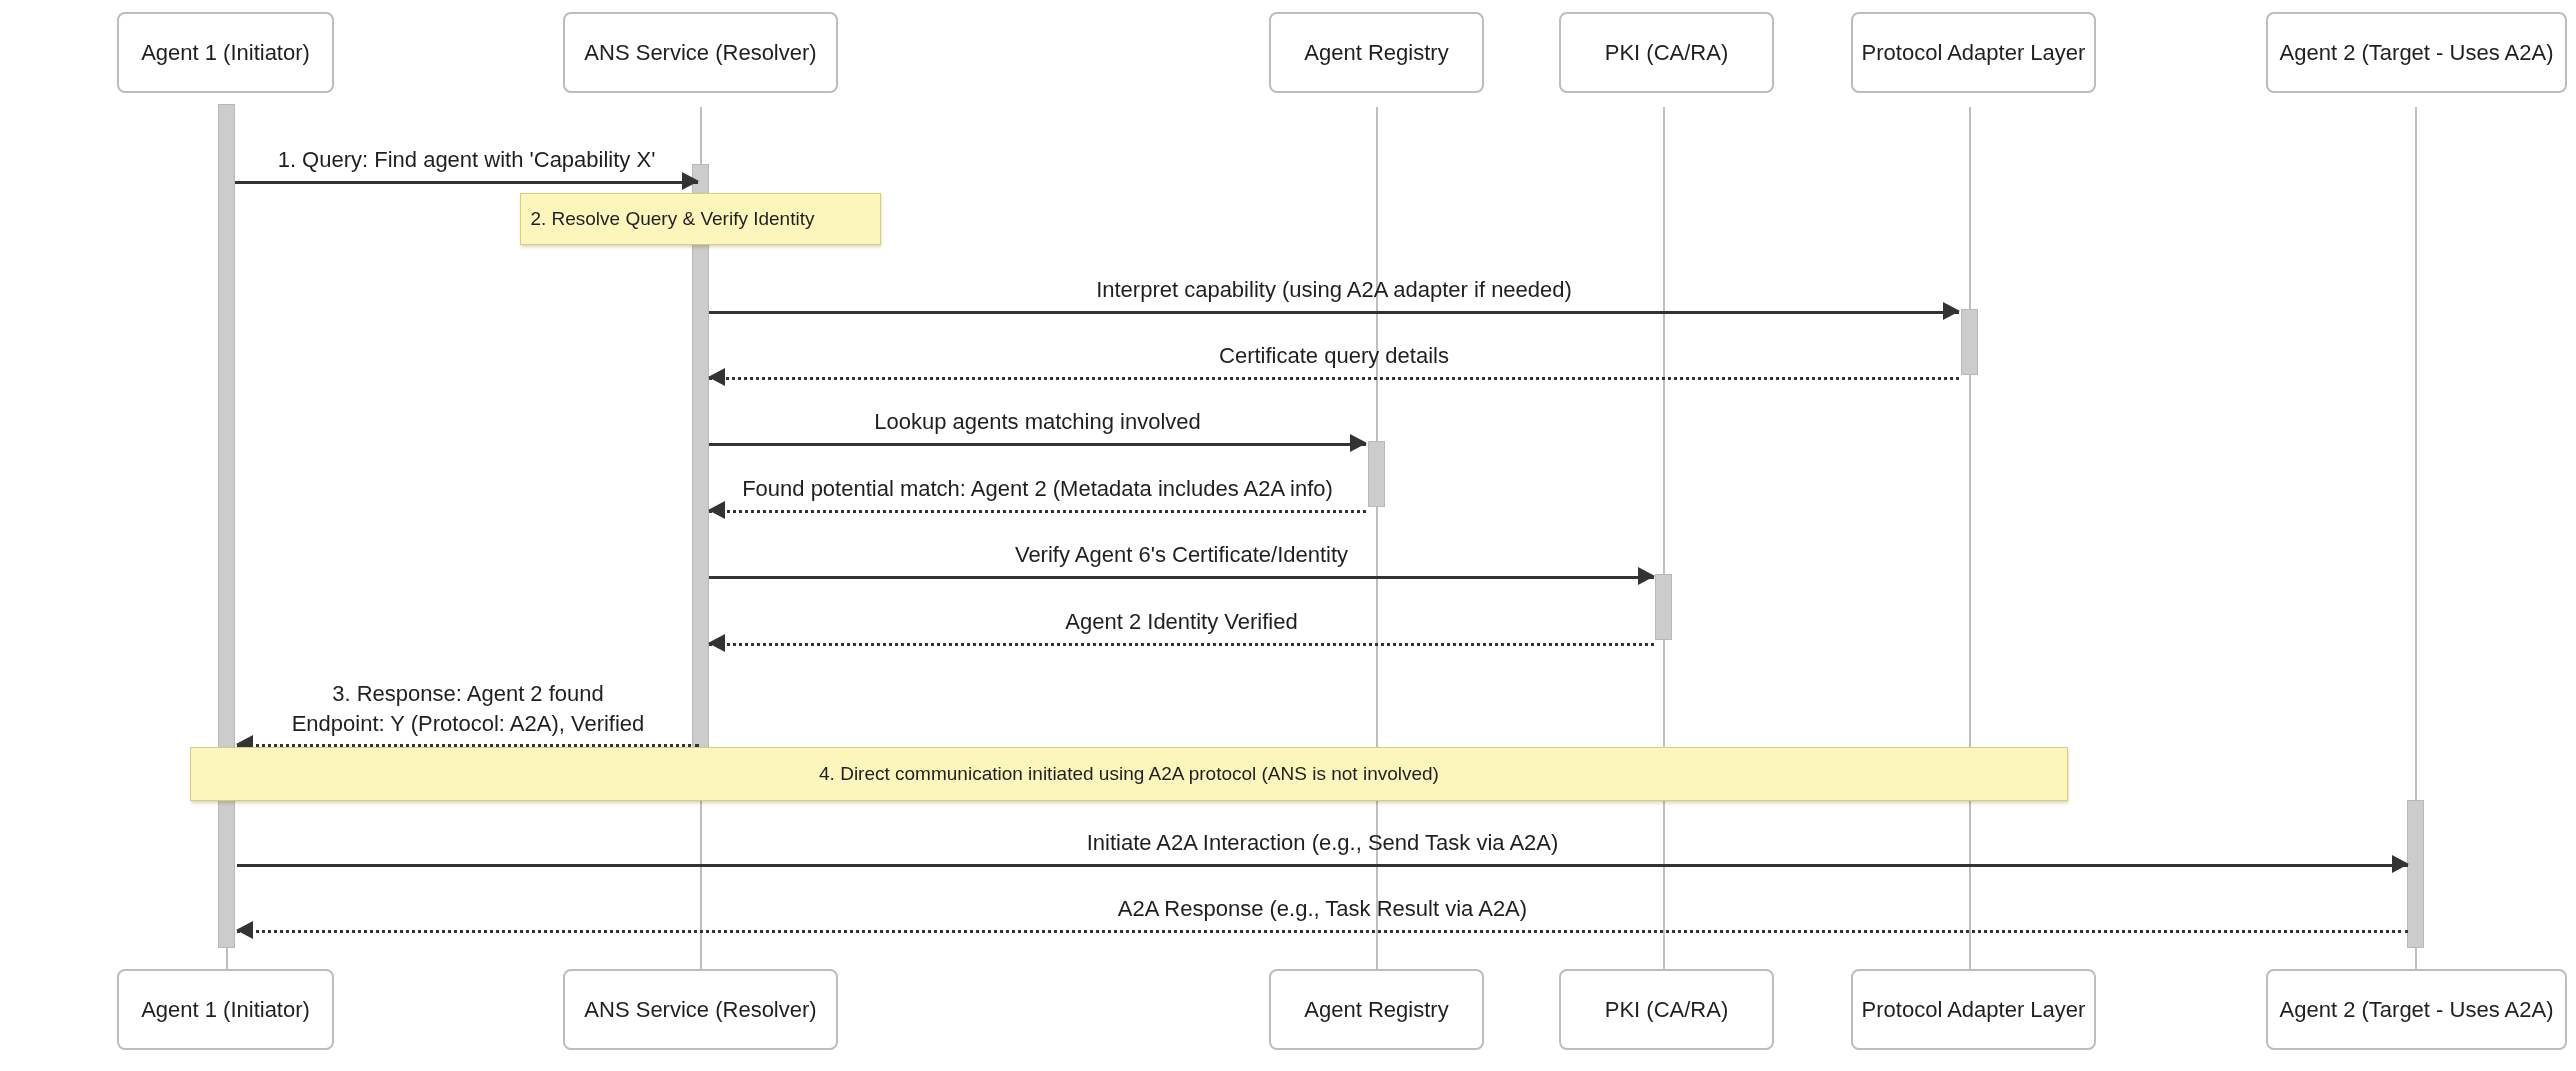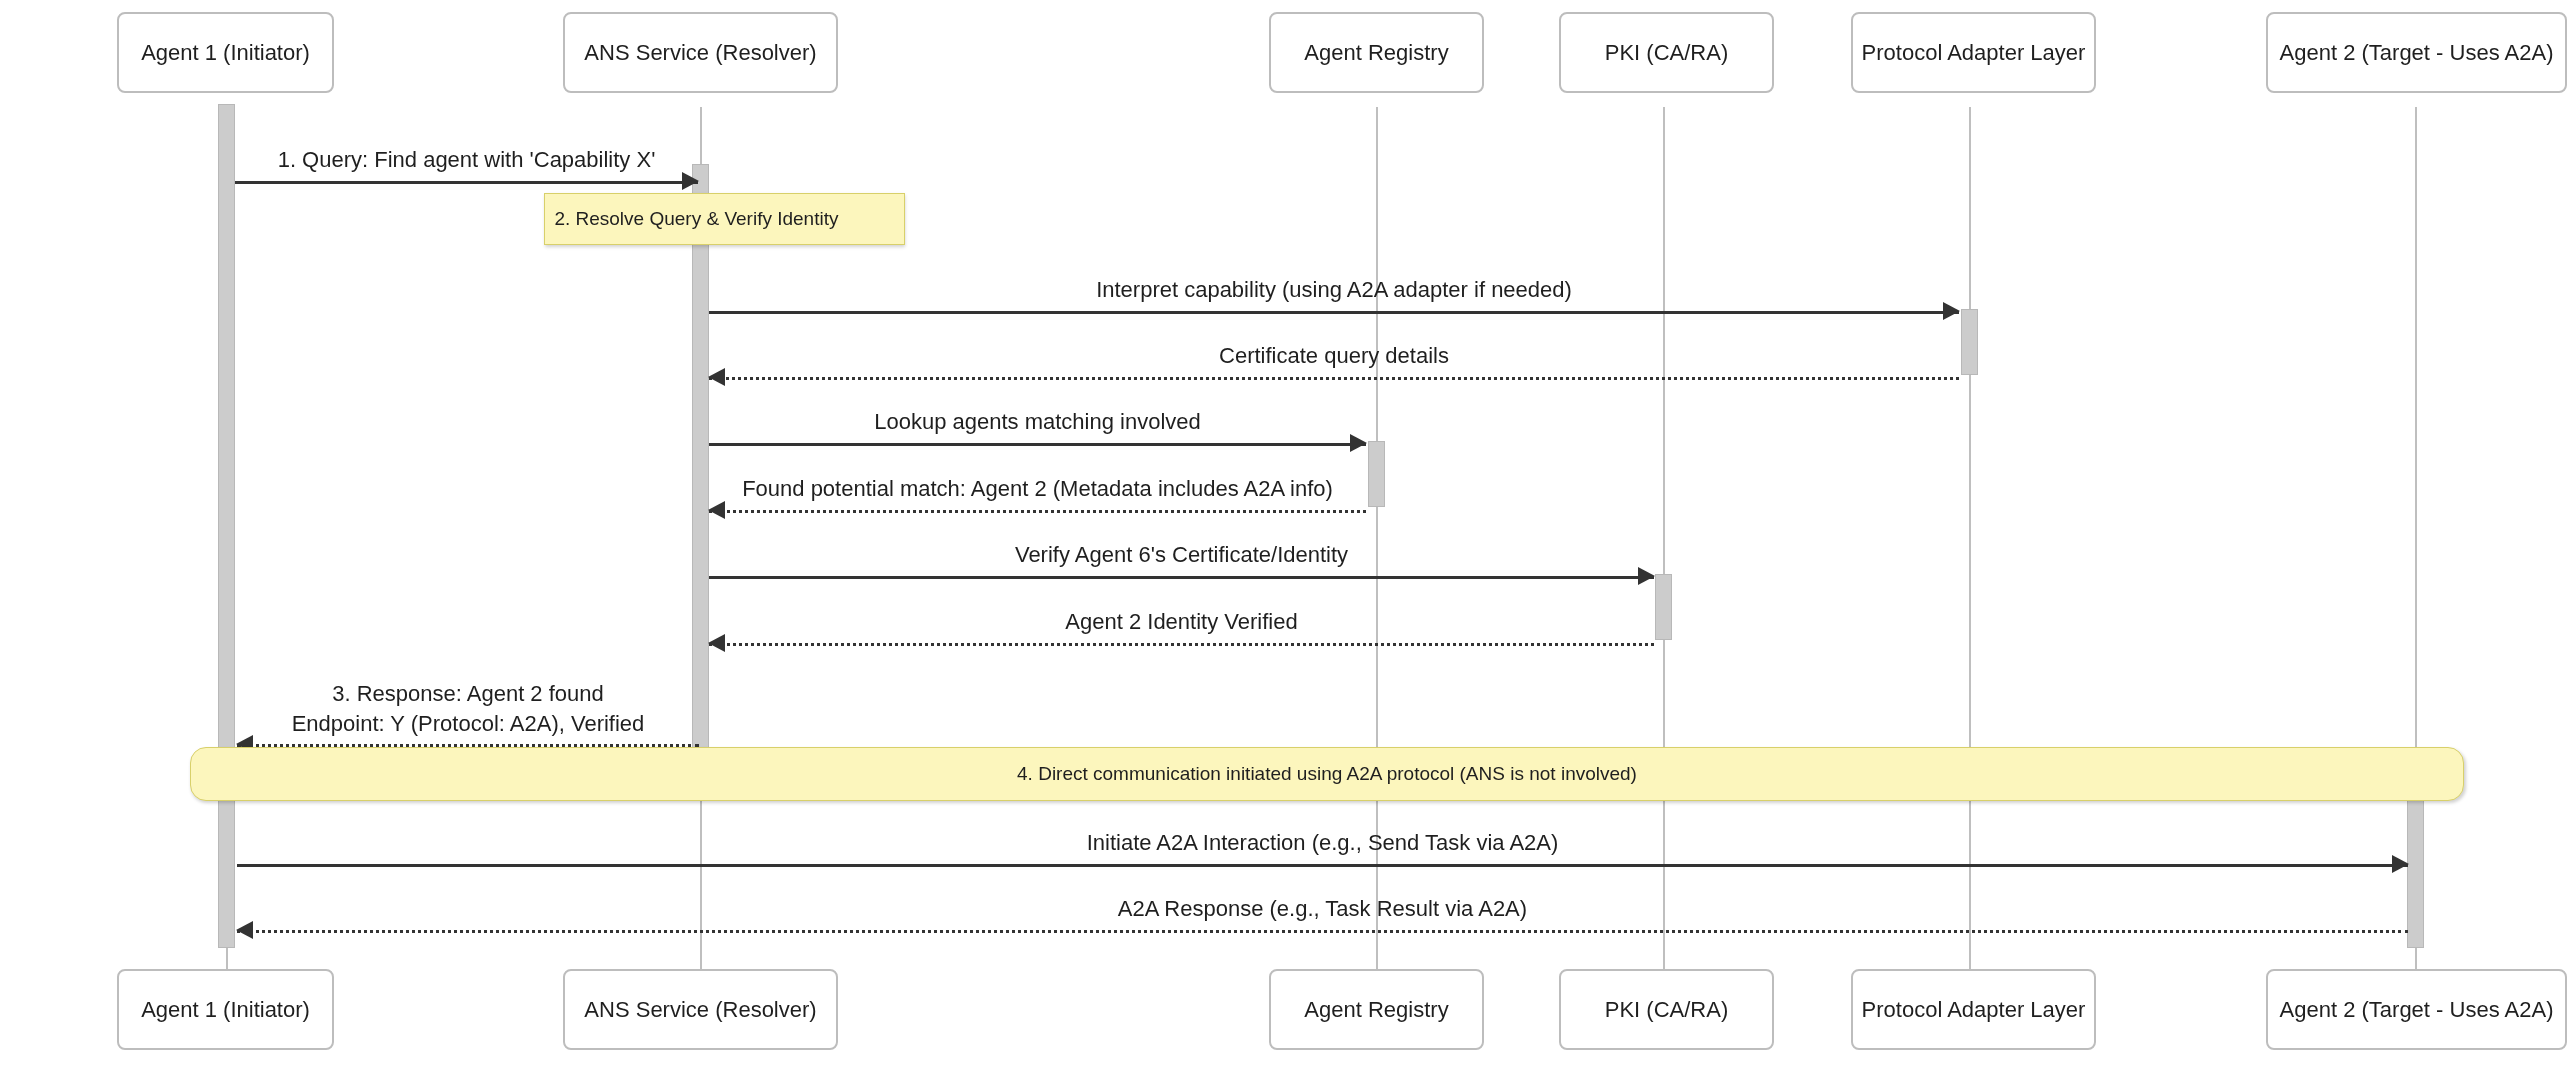--- a/index.html
+++ b/index.html
@@ -239,22 +239,22 @@
     <div class="head right"></div>
     <div class="label">Initiate A2A Interaction (e.g., Send Task via A2A)</div>
   </div>
 
   <div class="msg dashed" style="left:191px; top:930px; width:2171px;">
     <div class="line"></div>
     <div class="head left"></div>
     <div class="label">A2A Response (e.g., Task Result via A2A)</div>
   </div>
 
-  <div class="note left-text" style="left:498px; top:193px; width:361px; height:52px;">
+  <div class="note left-text" style="left:474px; top:193px; width:361px; height:52px;">
     <span>2. Resolve Query &amp; Verify Identity</span>
   </div>
 
-  <div class="note center-text" style="left:144px; top:747px; width:2274px; height:54px;border-radius:16px;">
+  <div class="note center-text" style="left:144px; top:747px; width:1878px; height:54px;">
     <span>4. Direct communication initiated using A2A protocol (ANS is not involved)</span>
   </div>
 
 </div>
 
 
 </body></html>

